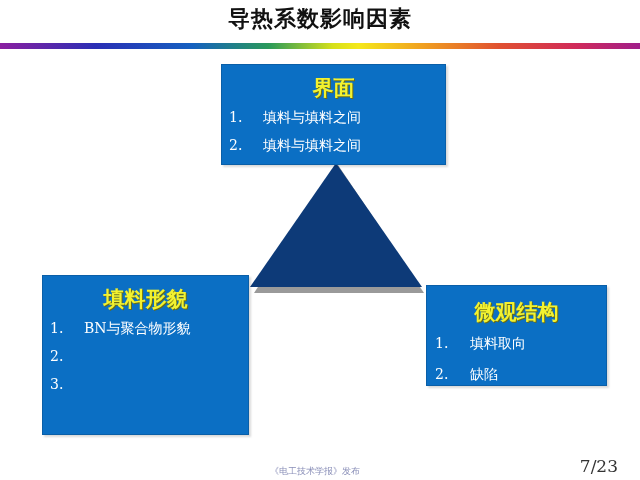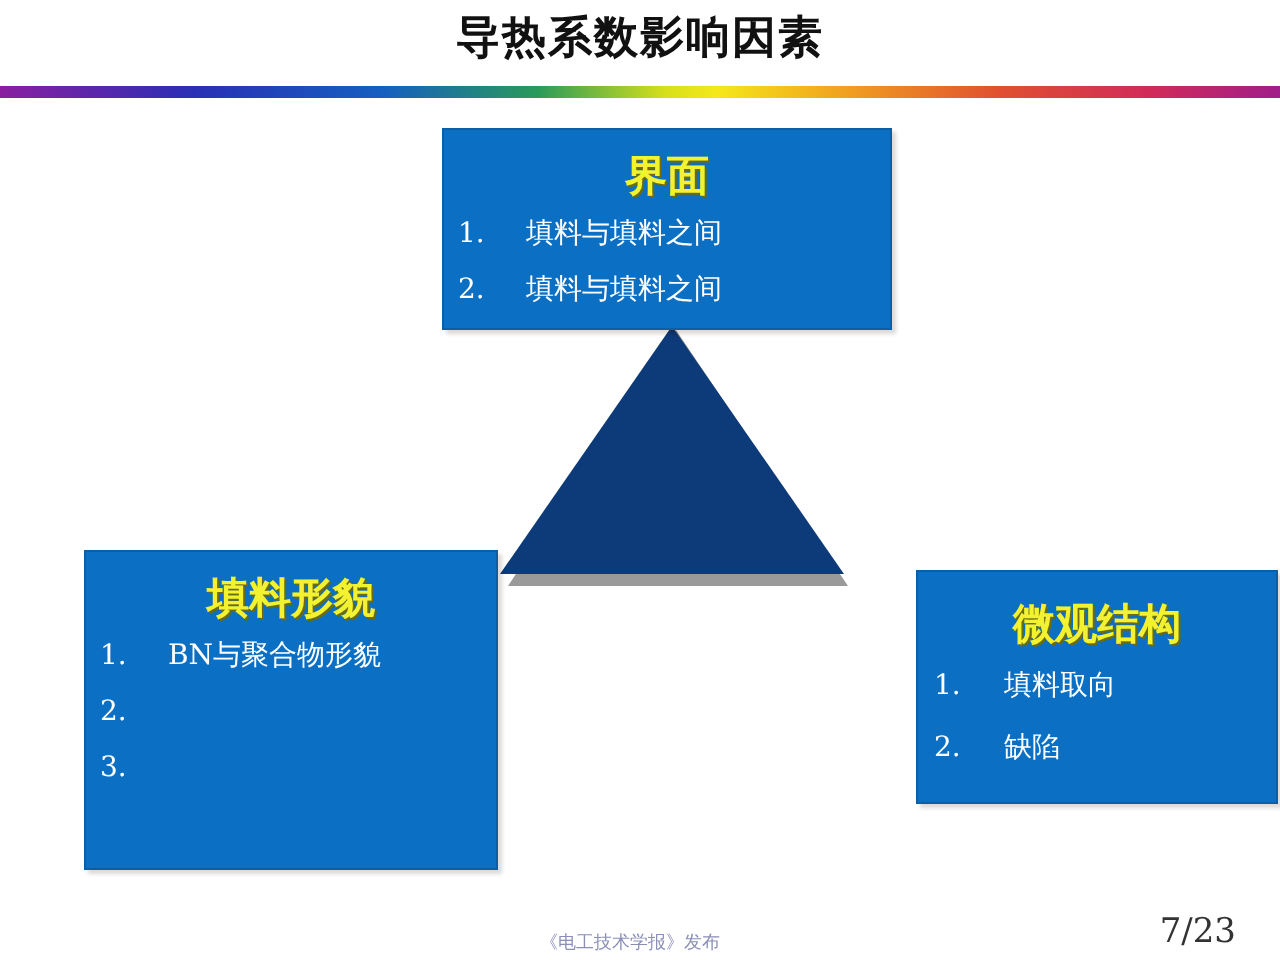--- a/index.html
+++ b/index.html
@@ -37,21 +37,21 @@
     #box-top { left: 221px; top: 64px; width: 225px; height: 101px; }
     #box-top .box-title { margin-top: 8px; line-height: 30px; }
     #box-top li { line-height: 28px; padding-left: 7px; }
     #box-top li .num { width: 34px; }
 
     #box-left { left: 42px; top: 275px; width: 207px; height: 160px; }
     #box-left .box-title { margin-top: 8px; line-height: 30px; }
     #box-left li { line-height: 28px; padding-left: 7px; }
     #box-left li .num { width: 34px; }
 
-    #box-right { left: 426px; top: 285px; width: 181px; height: 117px; margin-left: 32px; }
+    #box-right { left: 426px; top: 285px; width: 181px; height: 101px; }
     #box-right .box-title { margin-top: 10px; line-height: 32px; }
     #box-right li { line-height: 31px; padding-left: 8px; }
     #box-right li .num { width: 35px; }
 
     .triangle-wrap { position: absolute; left: 246px; top: 163px; width: 182px; height: 132px; }
     .triangle-wrap svg { position: absolute; left: 0; top: 0; }
     .tri-text {
       position: absolute; left: 0; width: 182px; text-align: center;
       color: #f0c020; font-weight: bold; font-size: 21px; line-height: 26px;
       font-family: "DejaVu Sans", sans-serif;

